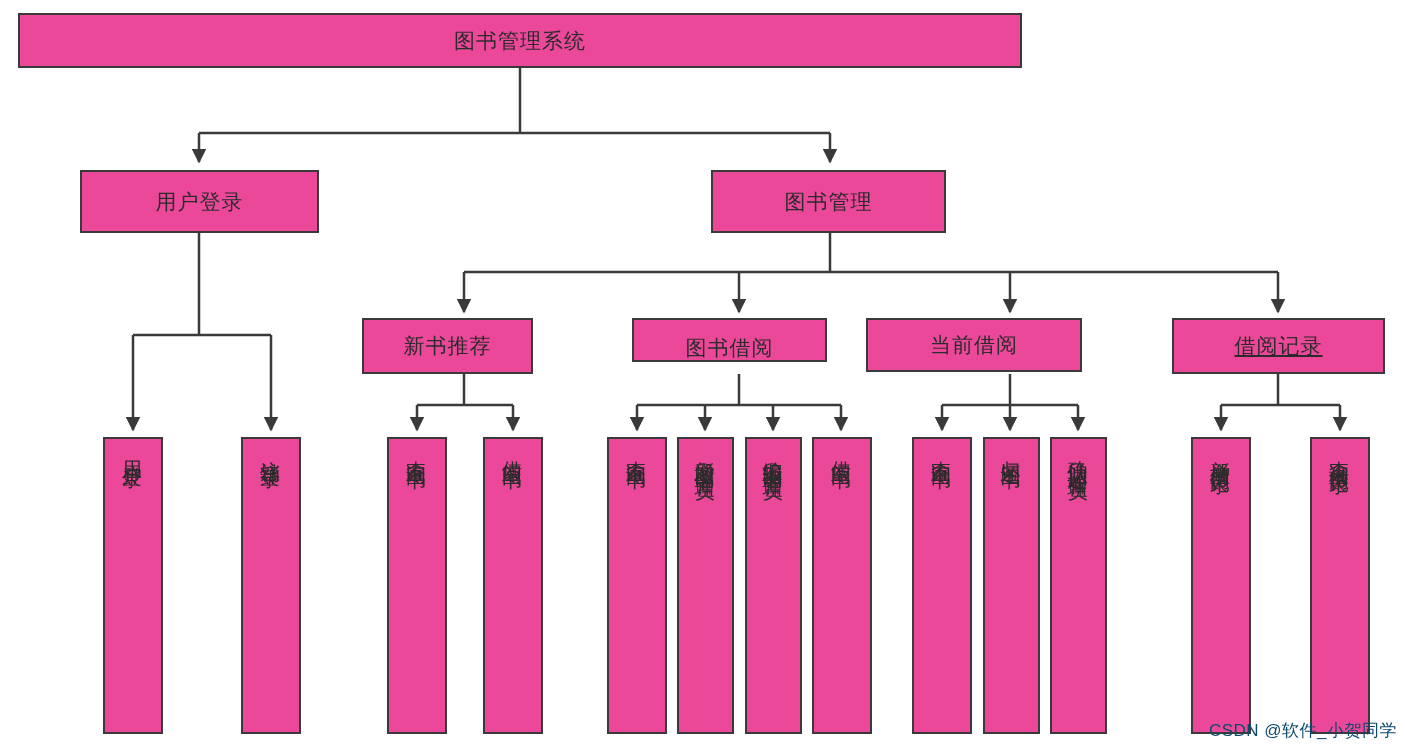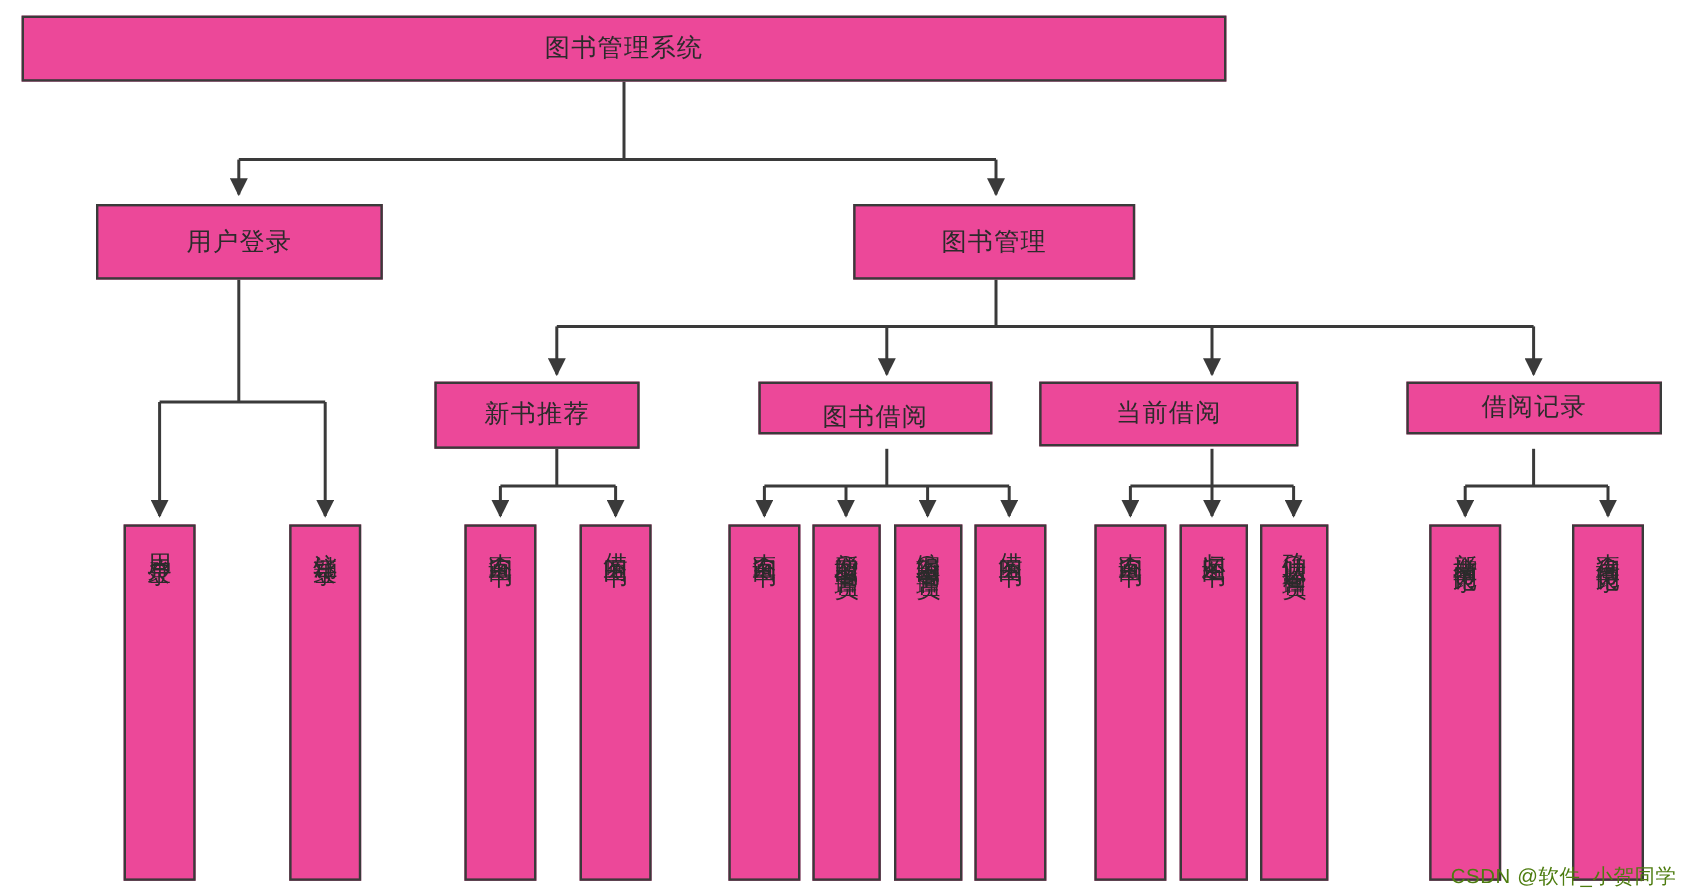--- a/index.html
+++ b/index.html
@@ -51,21 +51,21 @@
     text-orientation: upright;
     display: block;
     text-align: center;
     white-space: nowrap;
   }
   .watermark {
     position: absolute;
     right: 8px;
     bottom: 5px;
     font-size: 17px;
-    color: #4d7c0f;
+    color: #0c4a6e;
     letter-spacing: 0.5px;
     white-space: nowrap;
   }
 </style>
 </head>
 <body>
 
 <div id="stage">
 
   <svg class="wires" viewBox="0 0 1405 747" xmlns="http://www.w3.org/2000/svg">
@@ -131,21 +131,21 @@
 
   <div class="node h" style="left:362px; top:318px; width:171px; height:56px;">
     <span>新书推荐</span>
   </div>
   <div class="node h" style="left:632px; top:318px; width:195px; height:44px;align-items:flex-end;">
     <span>图书借阅</span>
   </div>
   <div class="node h" style="left:854px; top:318px; width:216px; height:54px;margin-left:12px;">
     <span>当前借阅</span>
   </div>
-  <div class="node h" style="left:1172px; top:318px; width:213px; height:44px;">
+  <div class="node h" style="left:1172px; top:318px; width:213px; height:56px;text-decoration:underline;">
     <span>借阅记录</span>
   </div>
 
   <div class="node v" style="left:103px; top:437px; width:60px; height:297px;">
     <span class="vtext">用户登录</span>
   </div>
   <div class="node v" style="left:241px; top:437px; width:60px; height:297px;">
     <span class="vtext">注销登录</span>
   </div>
 

